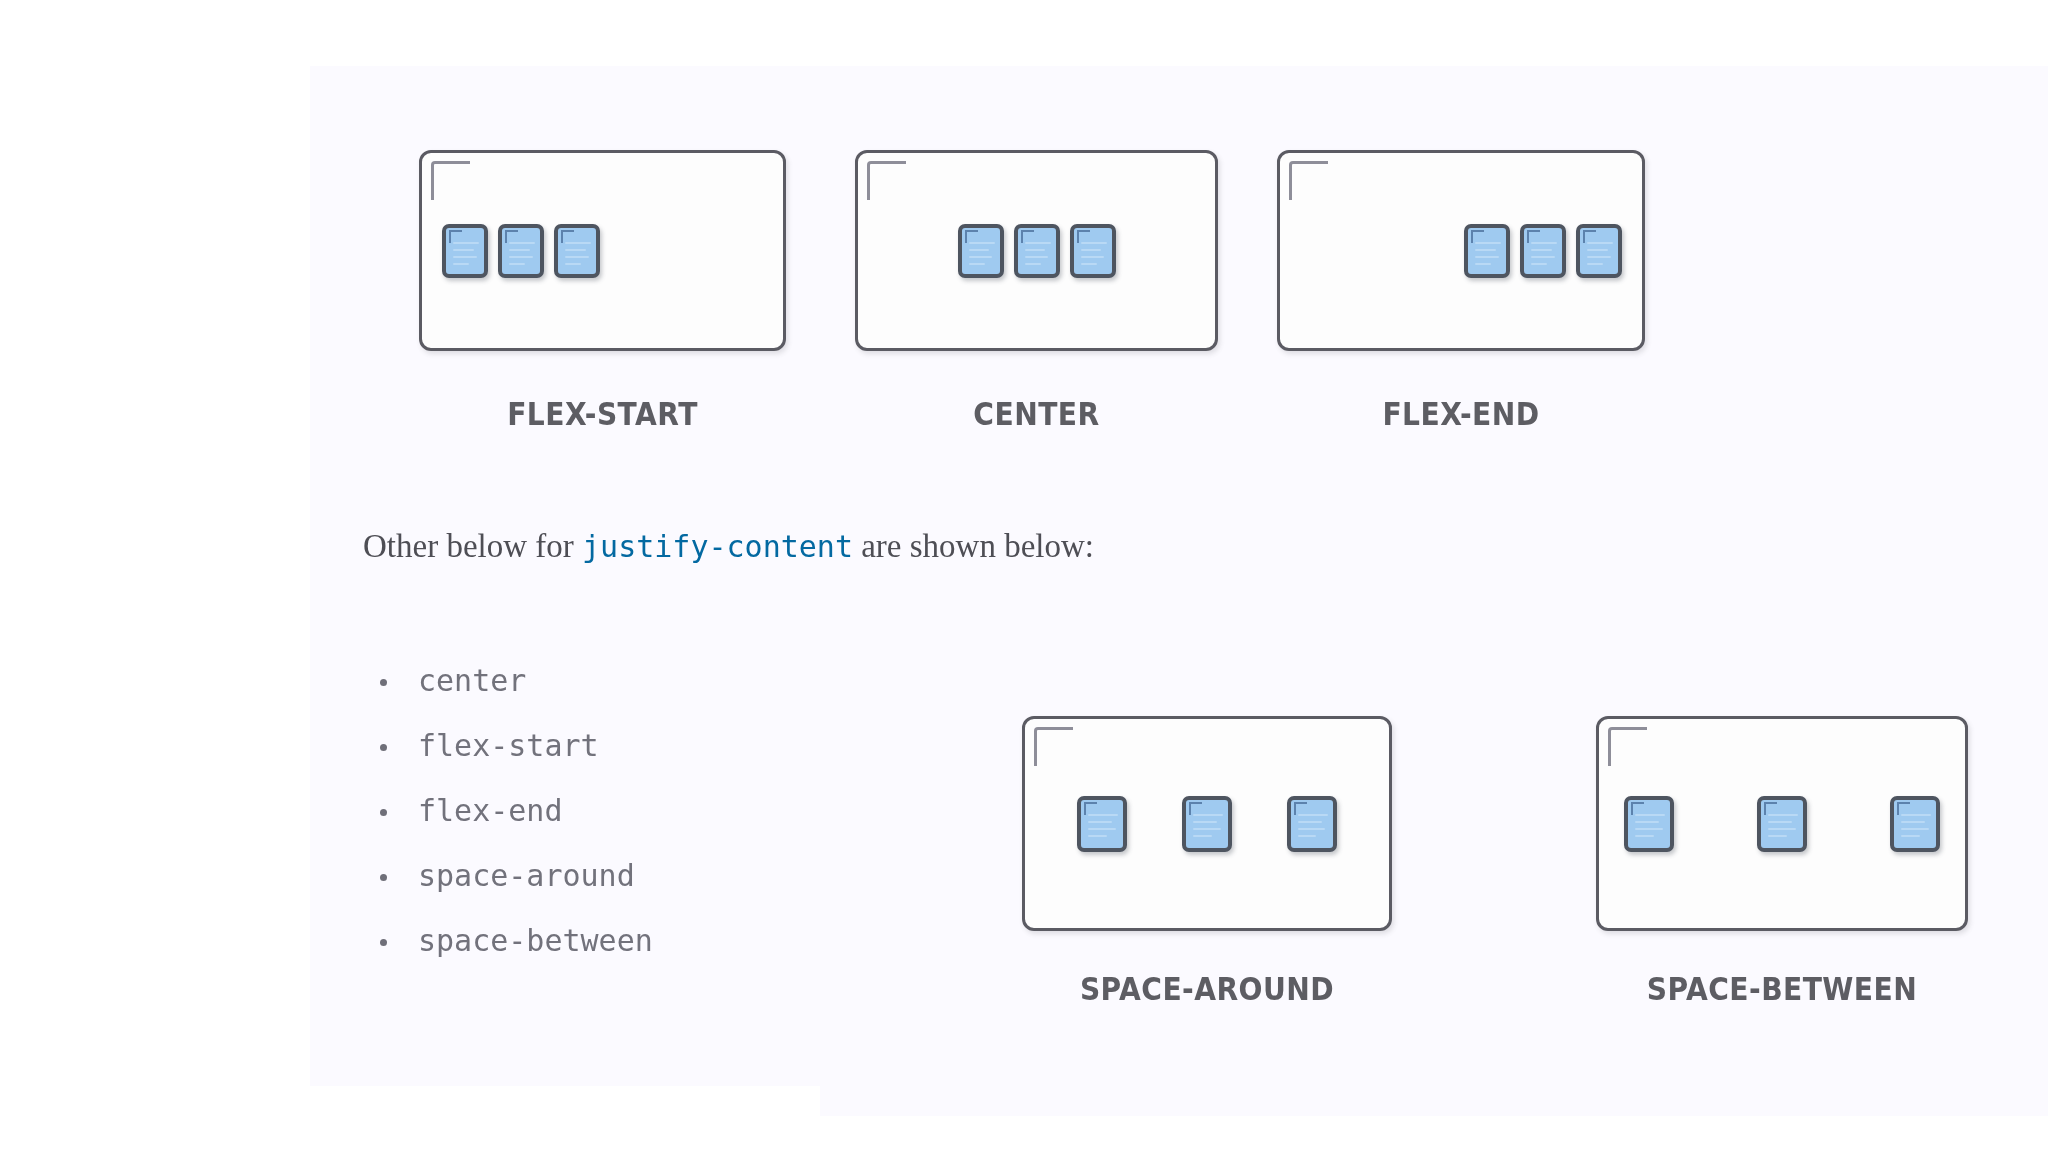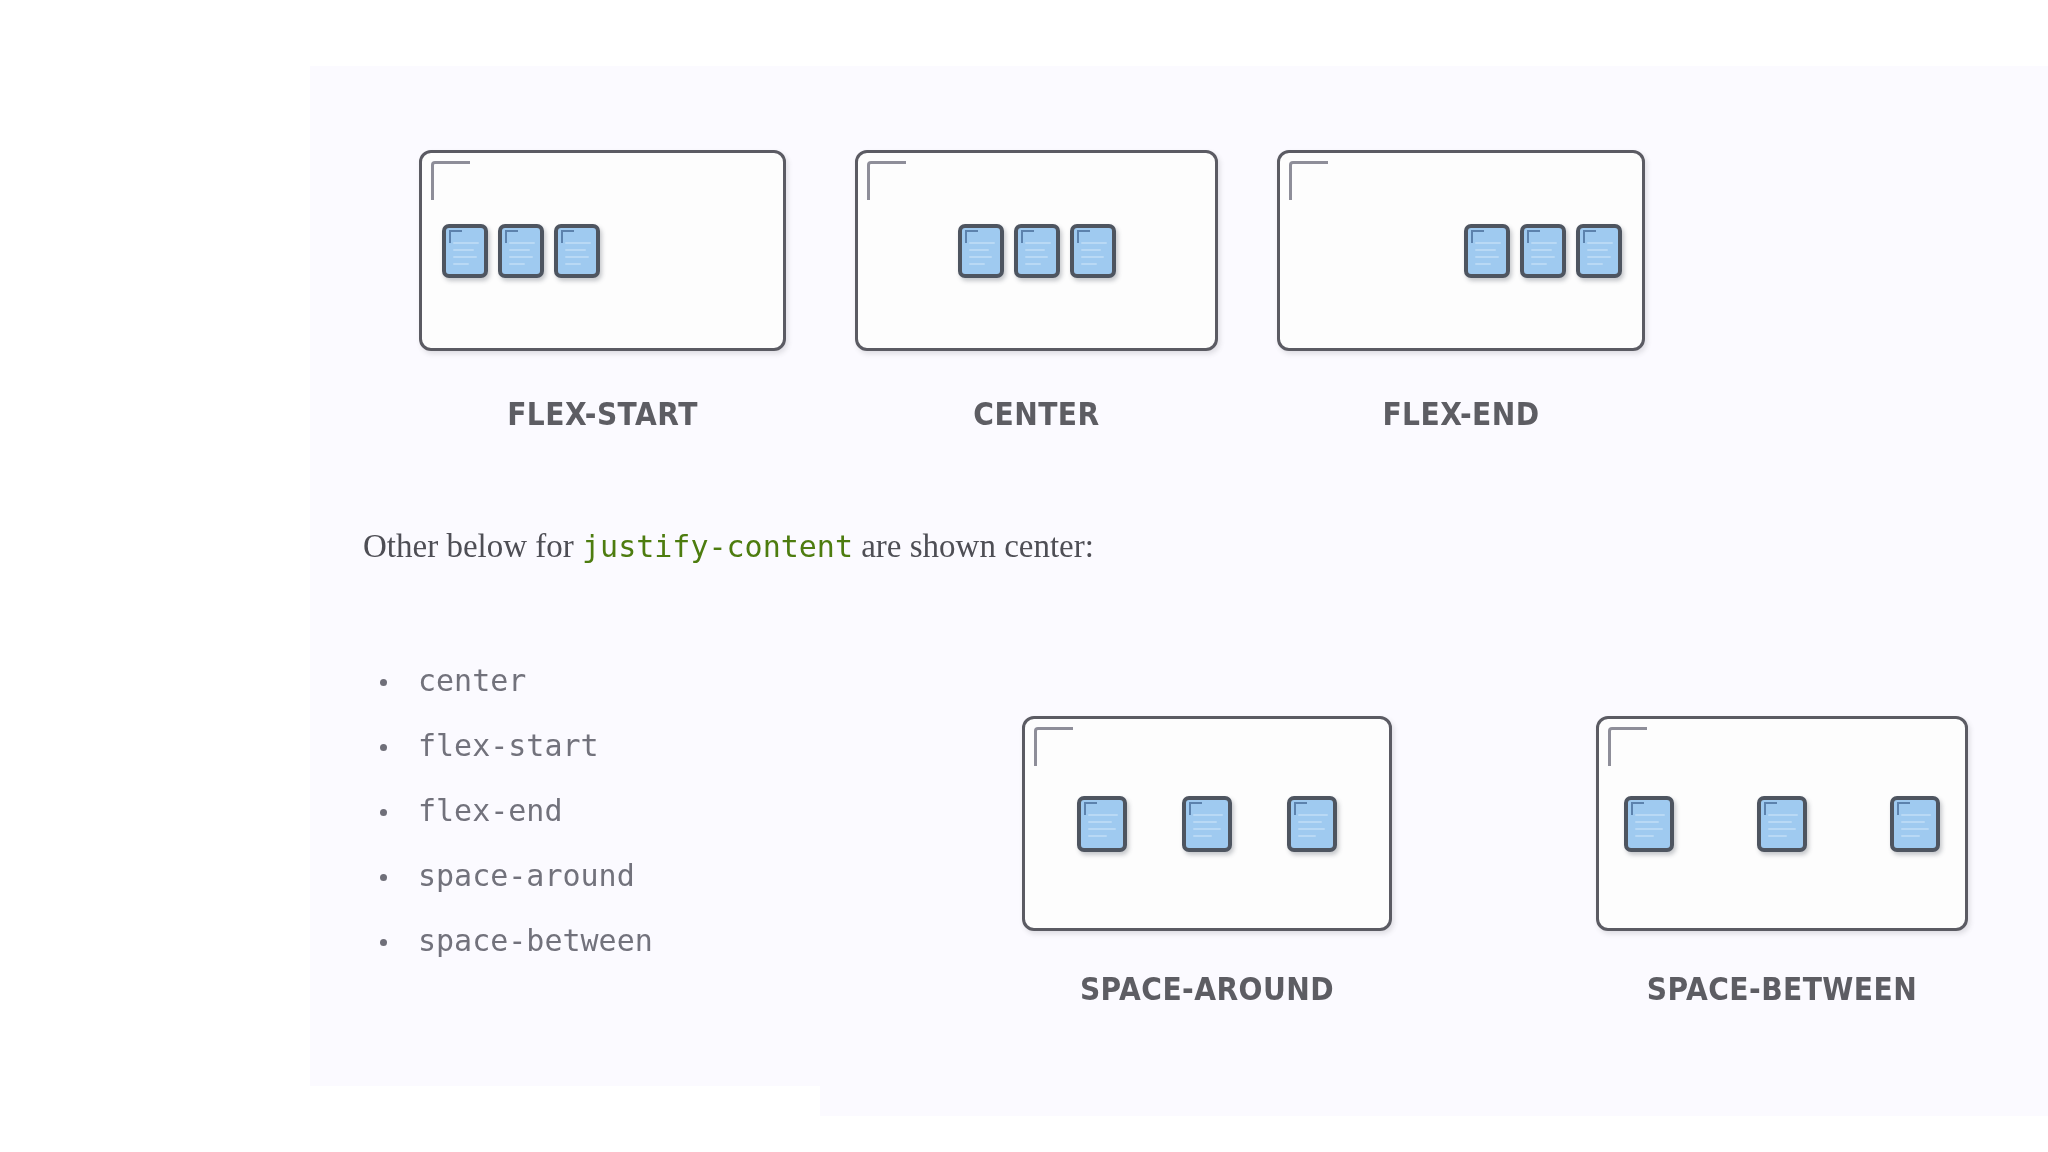--- a/index.html
+++ b/index.html
@@ -135,21 +135,21 @@
     left: 363px;
     top: 528px;
     font-family: "Liberation Serif", serif;
     font-size: 33px;
     color: #4e4e55;
     white-space: nowrap;
   }
   #prose .mono {
     font-family: "DejaVu Sans Mono", monospace;
     font-size: 30px;
-    color: #4d7c0f;
+    color: #0369a1;
   }
 
   
   #value-list {
     position: absolute;
     left: 370px;
     top: 648px;
     margin: 0;
     padding: 0;
     list-style: none;
@@ -278,21 +278,21 @@
           <i></i>
           <i></i>
         </span>
     </div>
   </div>
 </div>
 <div class="demo-caption" style="left:1277px; top:395px; width:368px;">FLEX-END</div>
 
 <div id="prose"><span>Other below for</span>
   <span class="mono">justify-content</span>
-  <span>are shown center:</span></div>
+  <span>are shown below:</span></div>
 
 <ul id="value-list">
   <li>center</li>
   <li>flex-start</li>
   <li>flex-end</li>
   <li>space-around</li>
   <li>space-between</li>
 </ul>
 
 <div class="demo-box wide" style="left:1022px; top:716px; width:370px; height:215px;">

